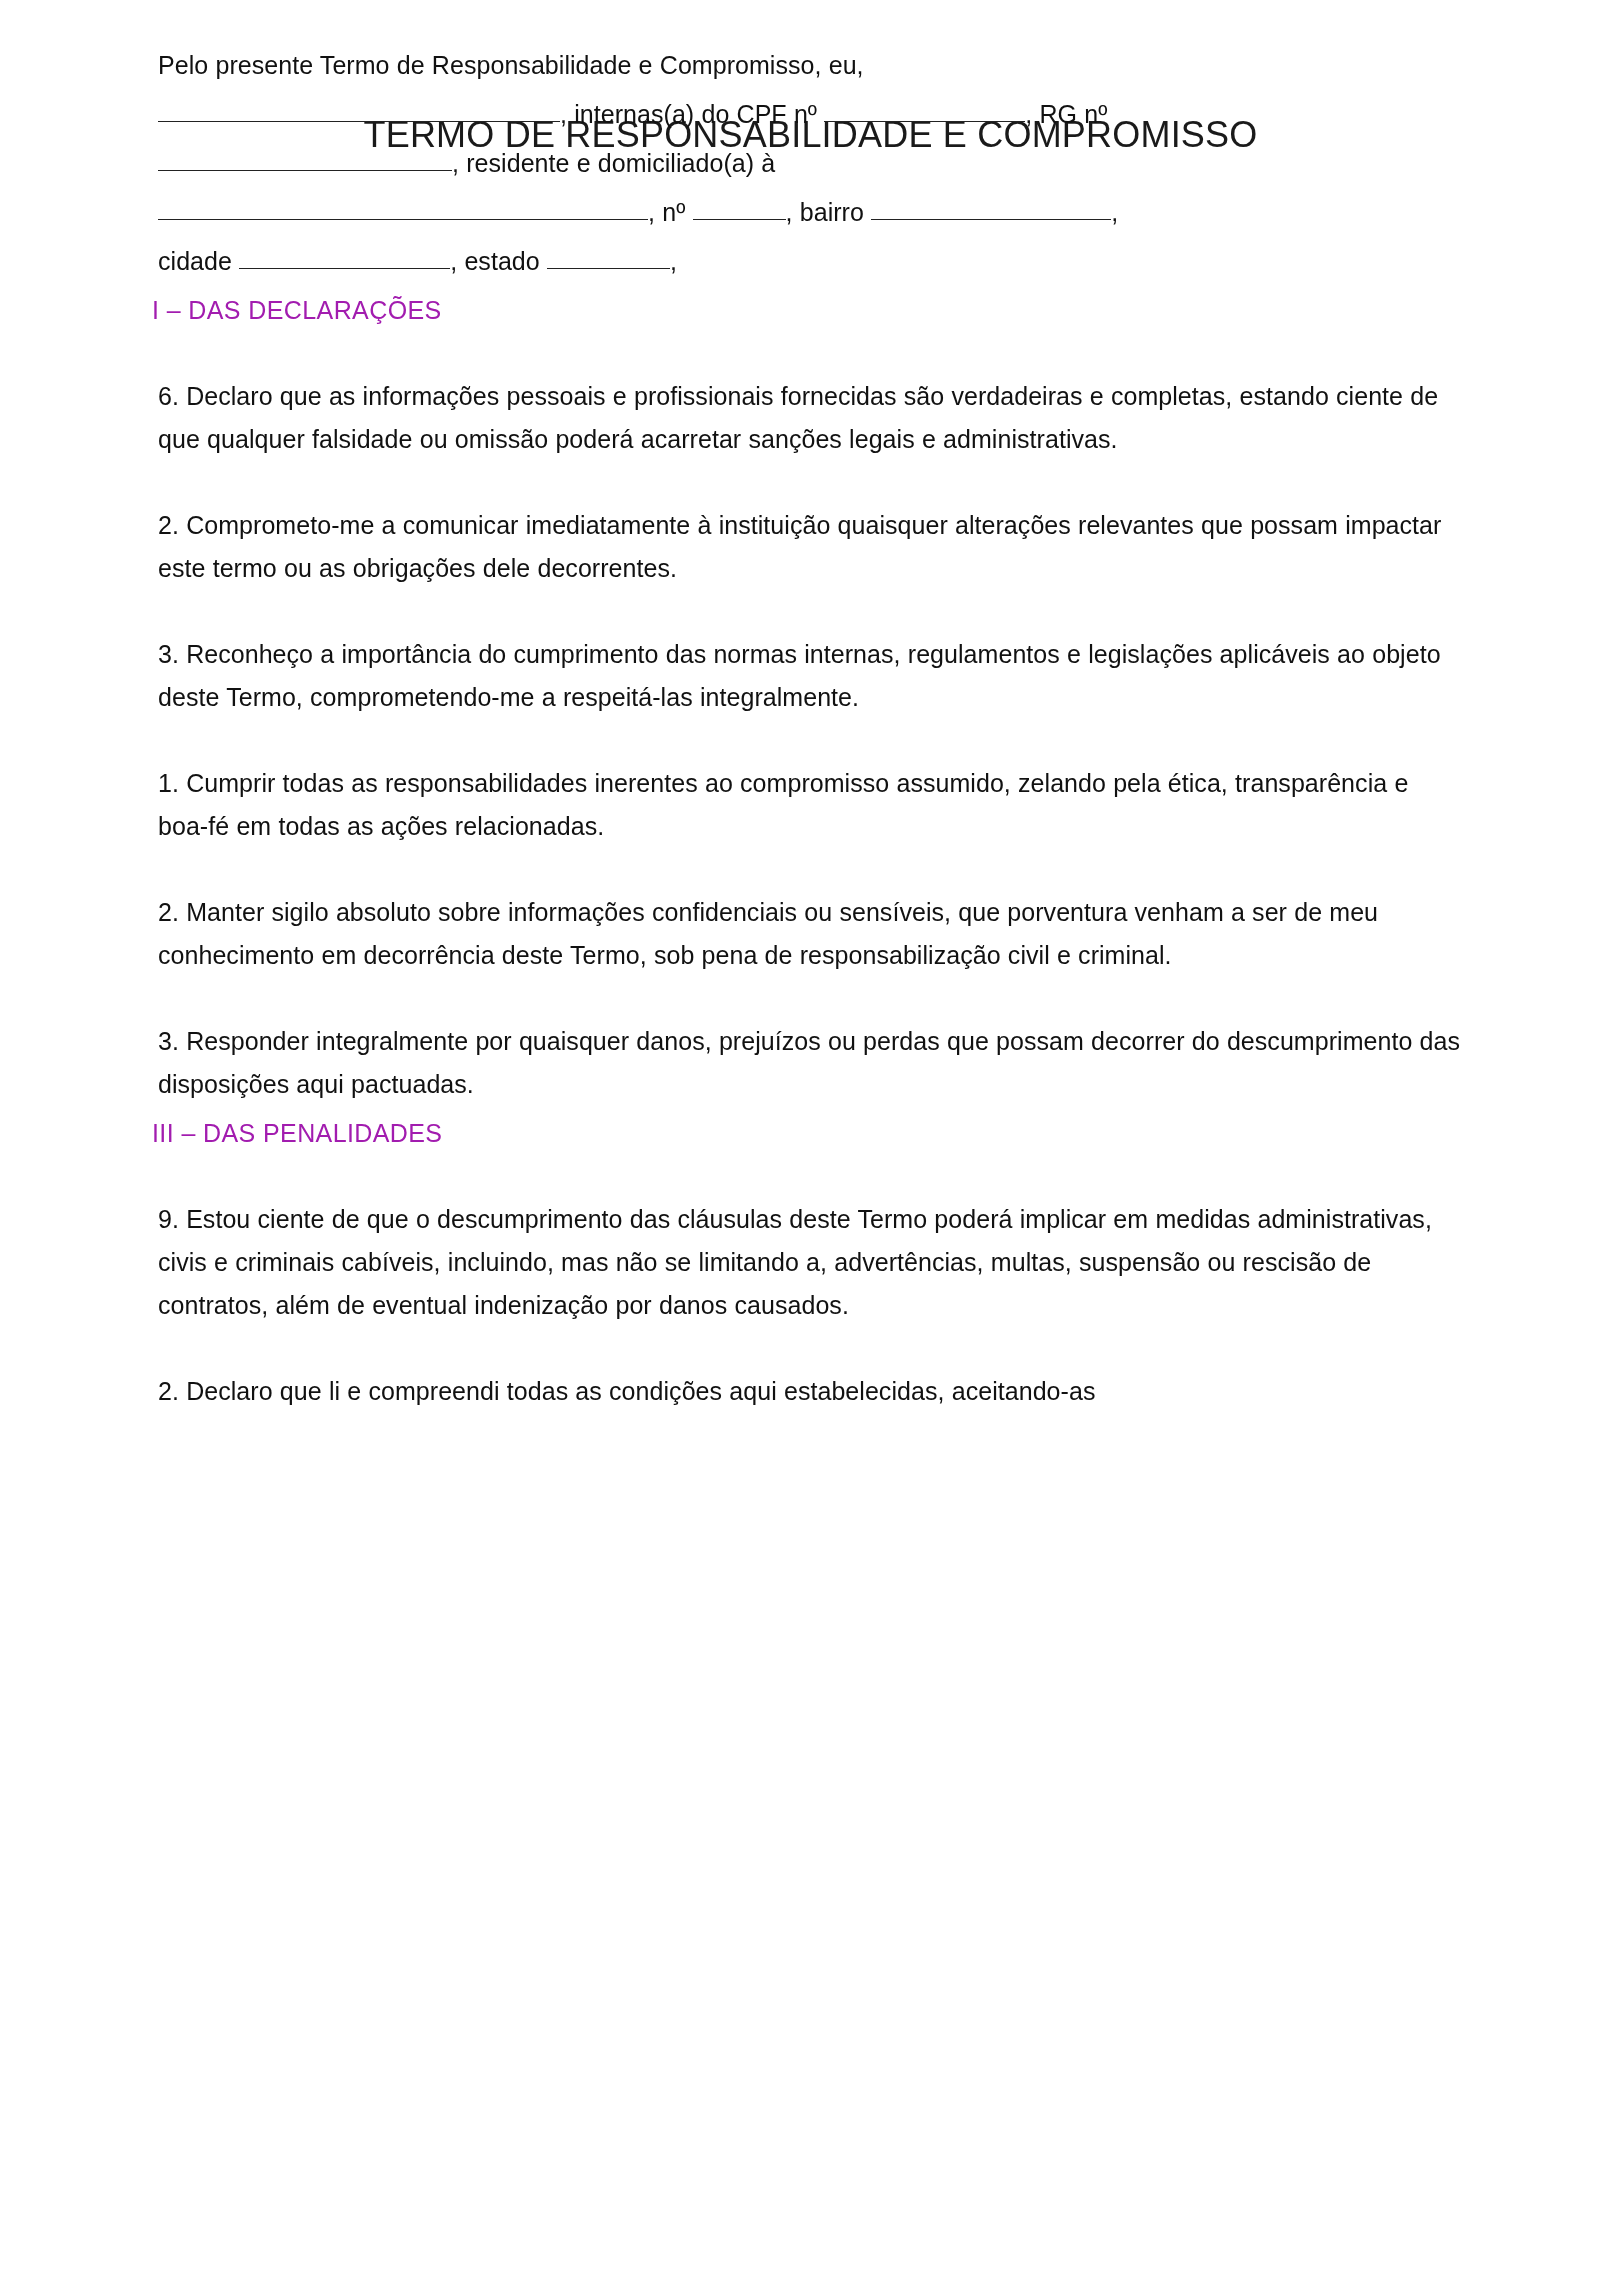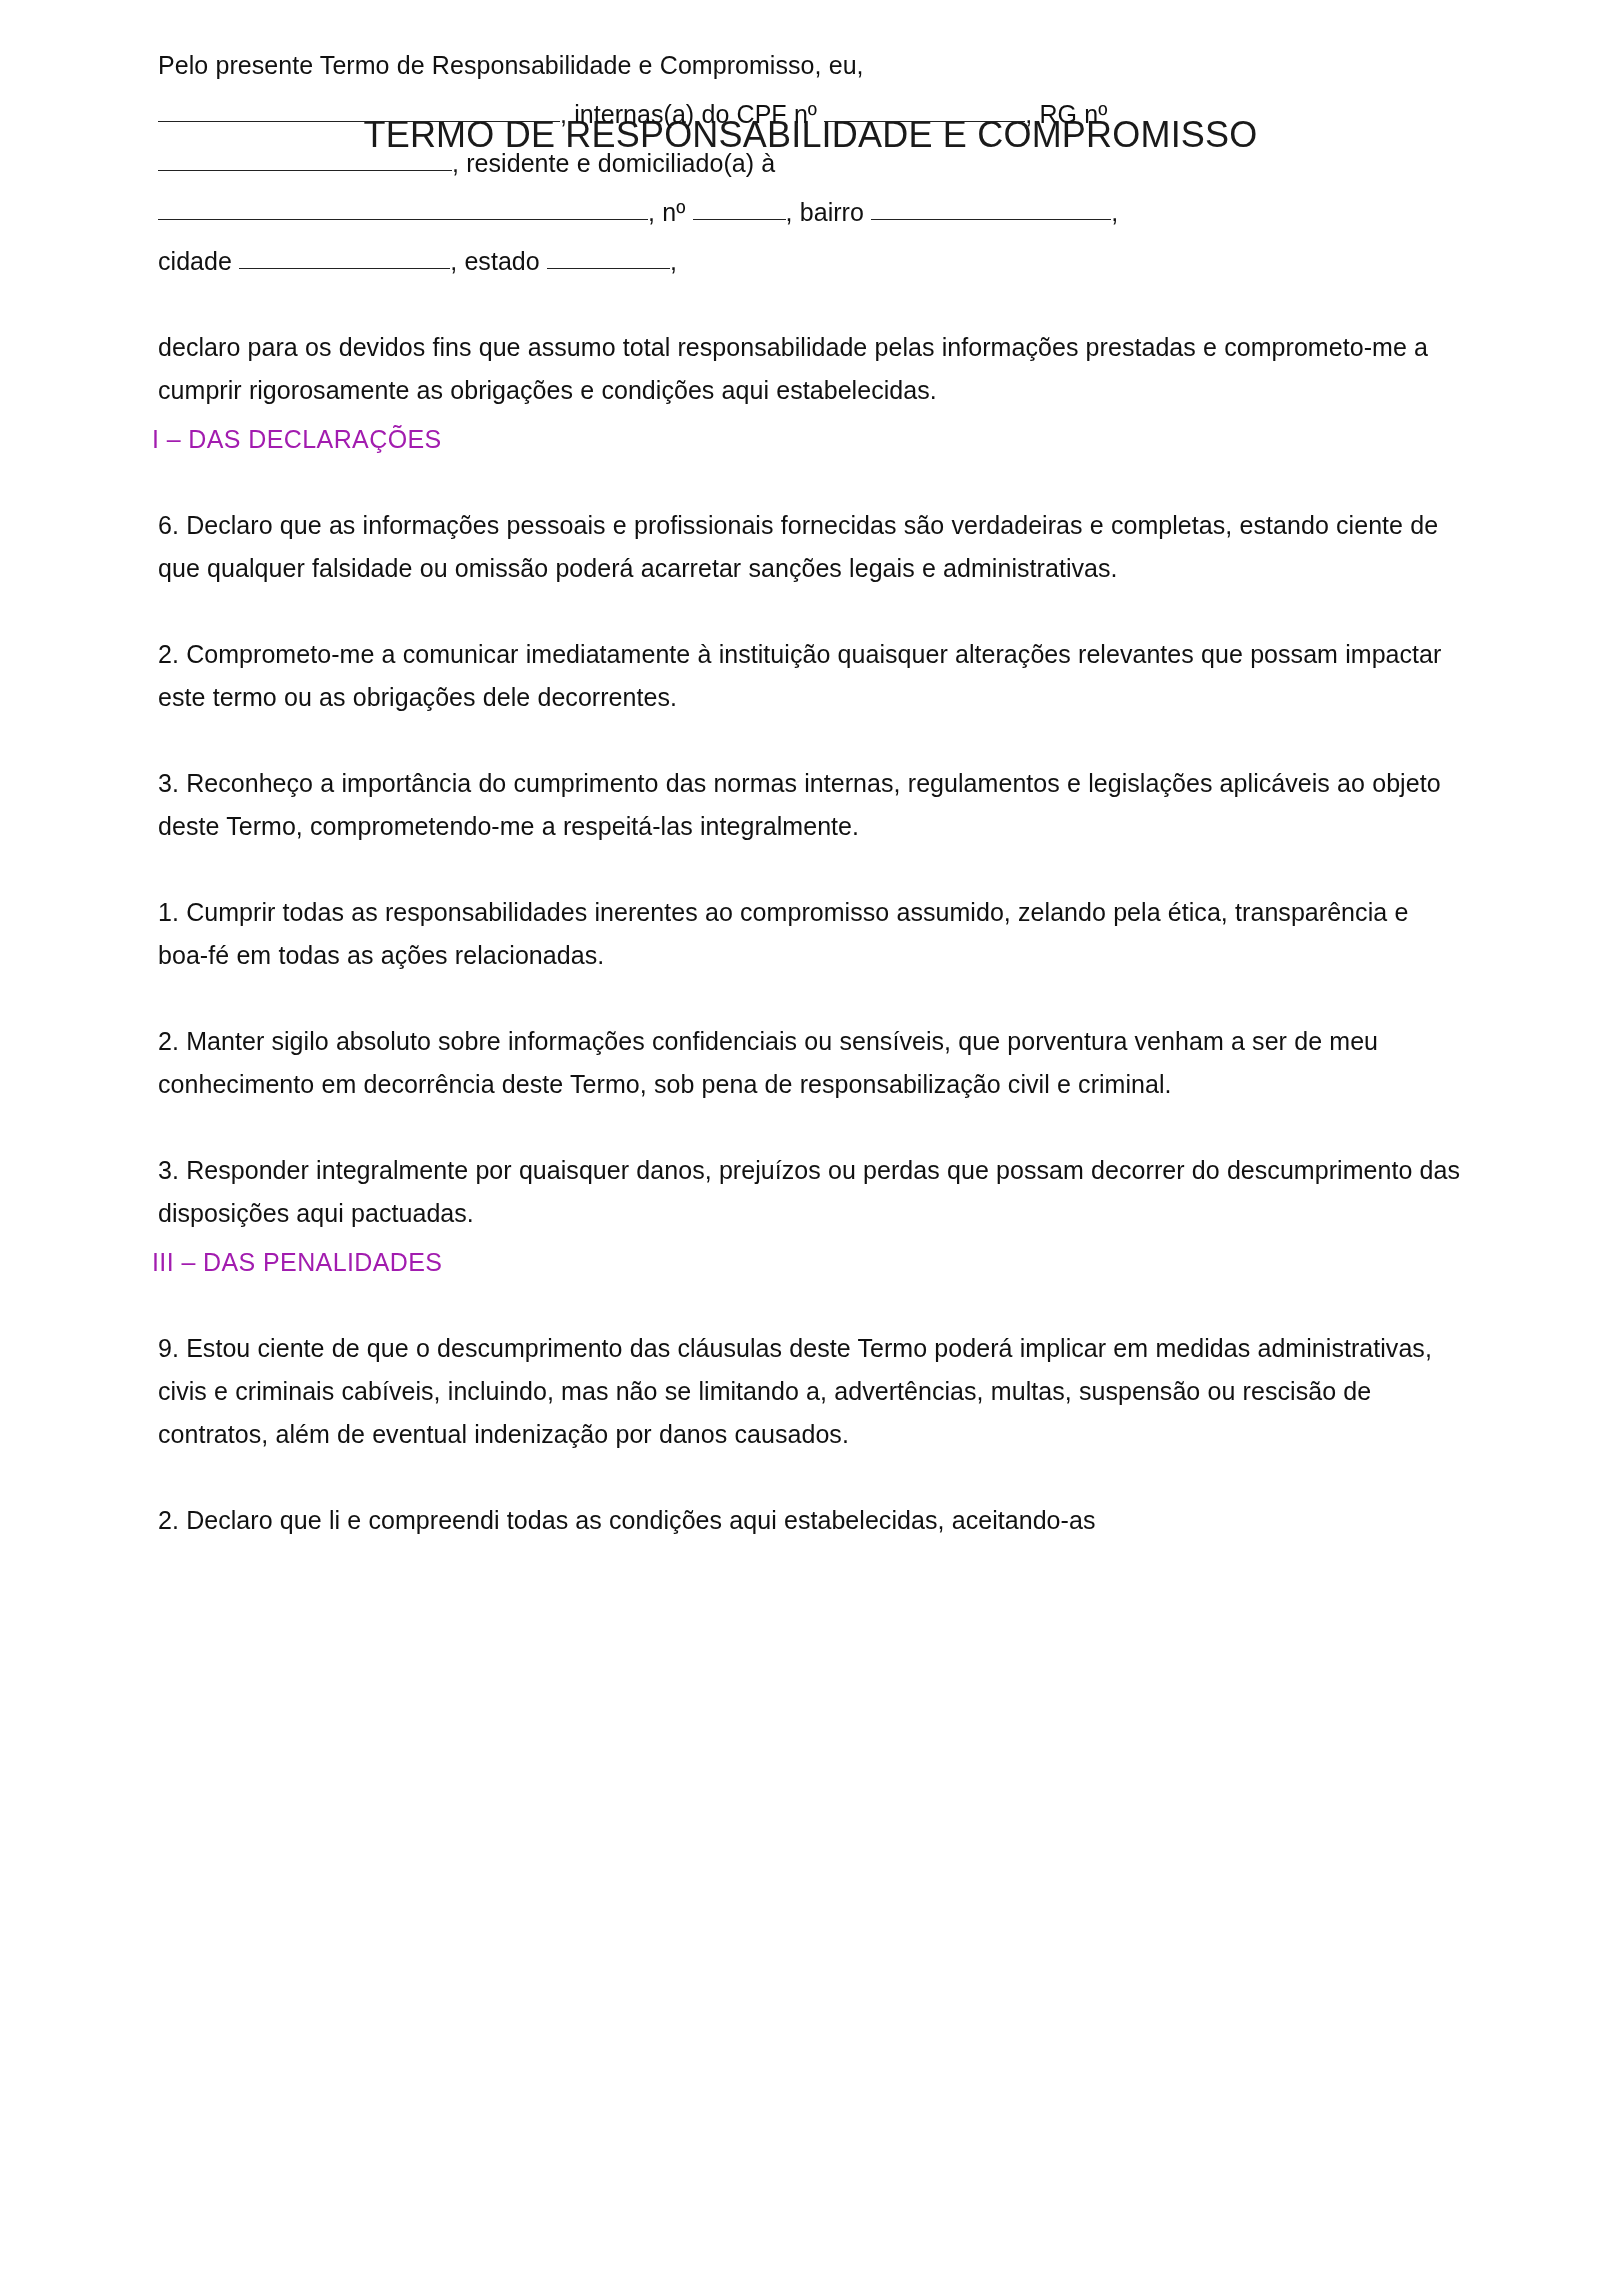--- a/index.html
+++ b/index.html
@@ -86,21 +86,20 @@
       <p class="para"><span>Pelo presente Termo de Responsabilidade e Compromisso, eu,</span></p>
 
       <p class="para"><span class="blank b-name"></span><span>, internas(a) do CPF nº</span>&nbsp;<span class="blank b-cpf"></span><span>, RG nº</span></p>
 
       <p class="para"><span class="blank b-rg"></span><span>, residente e domiciliado(a) à</span></p>
 
       <p class="para"><span class="blank b-addr"></span><span>, nº</span>&nbsp;<span class="blank b-num"></span><span>, bairro</span>&nbsp;<span class="blank b-bairro"></span><span>,</span></p>
 
       <p class="para"><span>cidade</span>&nbsp;<span class="blank b-cidade"></span><span>, estado</span>&nbsp;<span class="blank b-estado"></span><span>,</span></p>
 
-      <p class="para gap-before">declaro para os devidos fins que assumo total responsabilidade pelas informações prestadas e comprometo-me a cumprir rigorosamente as obrigações e condições aqui estabelecidas.</p>
 
       <p class="heading gap-before">I – DAS DECLARAÇÕES</p>
 
       <p class="para gap-before">6. Declaro que as informações pessoais e profissionais fornecidas são verdadeiras e completas, estando ciente de que qualquer falsidade ou omissão poderá acarretar sanções legais e administrativas.</p>
 
       <p class="para gap-before">2. Comprometo-me a comunicar imediatamente à instituição quaisquer alterações relevantes que possam impactar este termo ou as obrigações dele decorrentes.</p>
 
       <p class="para gap-before">3. Reconheço a importância do cumprimento das normas internas, regulamentos e legislações aplicáveis ao objeto deste Termo, comprometendo-me a respeitá-las integralmente.</p>
 
 

